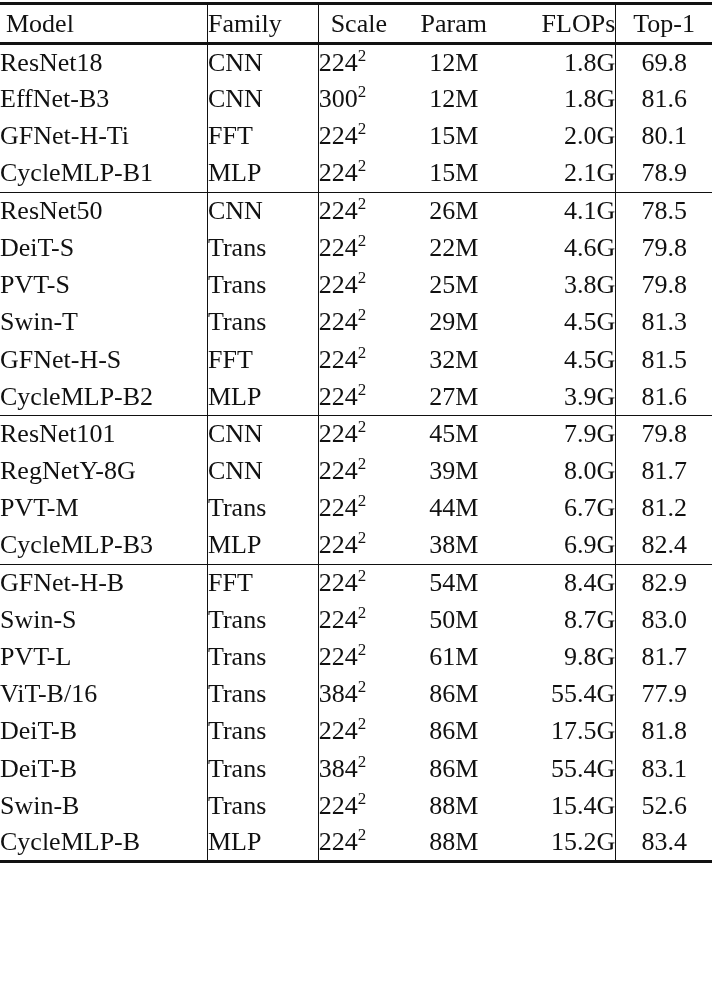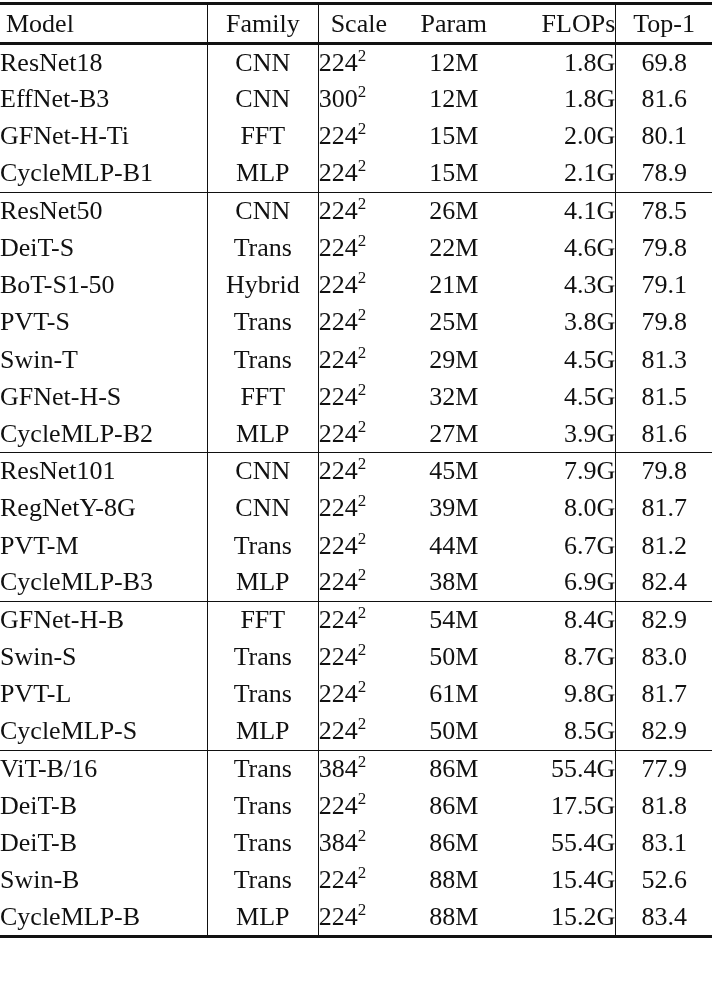--- a/index.html
+++ b/index.html
@@ -14,21 +14,21 @@
       color: #111111;
       line-height: 1;
     }
     thead tr { height: 40px; }
     tbody tr { height: 37.2px; }
     table { border-top: 3px solid #111; border-bottom: 3px solid #111; }
     thead tr th { border-bottom: 3px solid #111; font-weight: normal; padding: 0; }
     td, th { padding: 0; white-space: nowrap; vertical-align: middle; }
     tr.group-end td { border-bottom: 1.5px solid #111; }
     .c-model { width: 208px; text-align: left; box-sizing: border-box; }
-    .c-family { width: 110px; text-align: center; border-left: 1.5px solid #111; }
+    .c-family { width: 110px; text-align: left; border-left: 1.5px solid #111; }
     .c-scale { width: 88px; text-align: left; padding-left: 0; border-left: 1.5px solid #111; box-sizing: border-box; }
     .c-param { width: 96px; text-align: center; }
     .c-flops { width: 114px; text-align: right; }
     .c-top1 { width: 96px; text-align: center; border-left: 1.5px solid #111; }
     th.c-model { padding-left: 6px; margin-top: 20px; }
     th.c-scale { padding-left: 12px; }
     sup { font-size: 17px; vertical-align: 10px; line-height: 0; }
   </style>
 </head>
 <body>
@@ -88,28 +88,20 @@
         </tr>
         <tr>
           <td class="c-model">DeiT-S</td>
           <td class="c-family">Trans</td>
           <td class="c-scale"><span>224</span><sup>2</sup></td>
           <td class="c-param">22M</td>
           <td class="c-flops">4.6G</td>
           <td class="c-top1">79.8</td>
         </tr>
         <tr>
-          <td class="c-model">BoT-S1-50</td>
-          <td class="c-family">Hybrid</td>
-          <td class="c-scale"><span>224</span><sup>2</sup></td>
-          <td class="c-param">21M</td>
-          <td class="c-flops">4.3G</td>
-          <td class="c-top1">79.1</td>
-        </tr>
-        <tr>
           <td class="c-model">PVT-S</td>
           <td class="c-family">Trans</td>
           <td class="c-scale"><span>224</span><sup>2</sup></td>
           <td class="c-param">25M</td>
           <td class="c-flops">3.8G</td>
           <td class="c-top1">79.8</td>
         </tr>
         <tr>
           <td class="c-model">Swin-T</td>
           <td class="c-family">Trans</td>
@@ -182,28 +174,20 @@
           <td class="c-flops">8.7G</td>
           <td class="c-top1">83.0</td>
         </tr>
         <tr>
           <td class="c-model">PVT-L</td>
           <td class="c-family">Trans</td>
           <td class="c-scale"><span>224</span><sup>2</sup></td>
           <td class="c-param">61M</td>
           <td class="c-flops">9.8G</td>
           <td class="c-top1">81.7</td>
-        </tr>
-        <tr class="group-end">
-          <td class="c-model">CycleMLP-S</td>
-          <td class="c-family">MLP</td>
-          <td class="c-scale"><span>224</span><sup>2</sup></td>
-          <td class="c-param">50M</td>
-          <td class="c-flops">8.5G</td>
-          <td class="c-top1">82.9</td>
         </tr>
         <tr>
           <td class="c-model">ViT-B/16</td>
           <td class="c-family">Trans</td>
           <td class="c-scale"><span>384</span><sup>2</sup></td>
           <td class="c-param">86M</td>
           <td class="c-flops">55.4G</td>
           <td class="c-top1">77.9</td>
         </tr>
         <tr>

